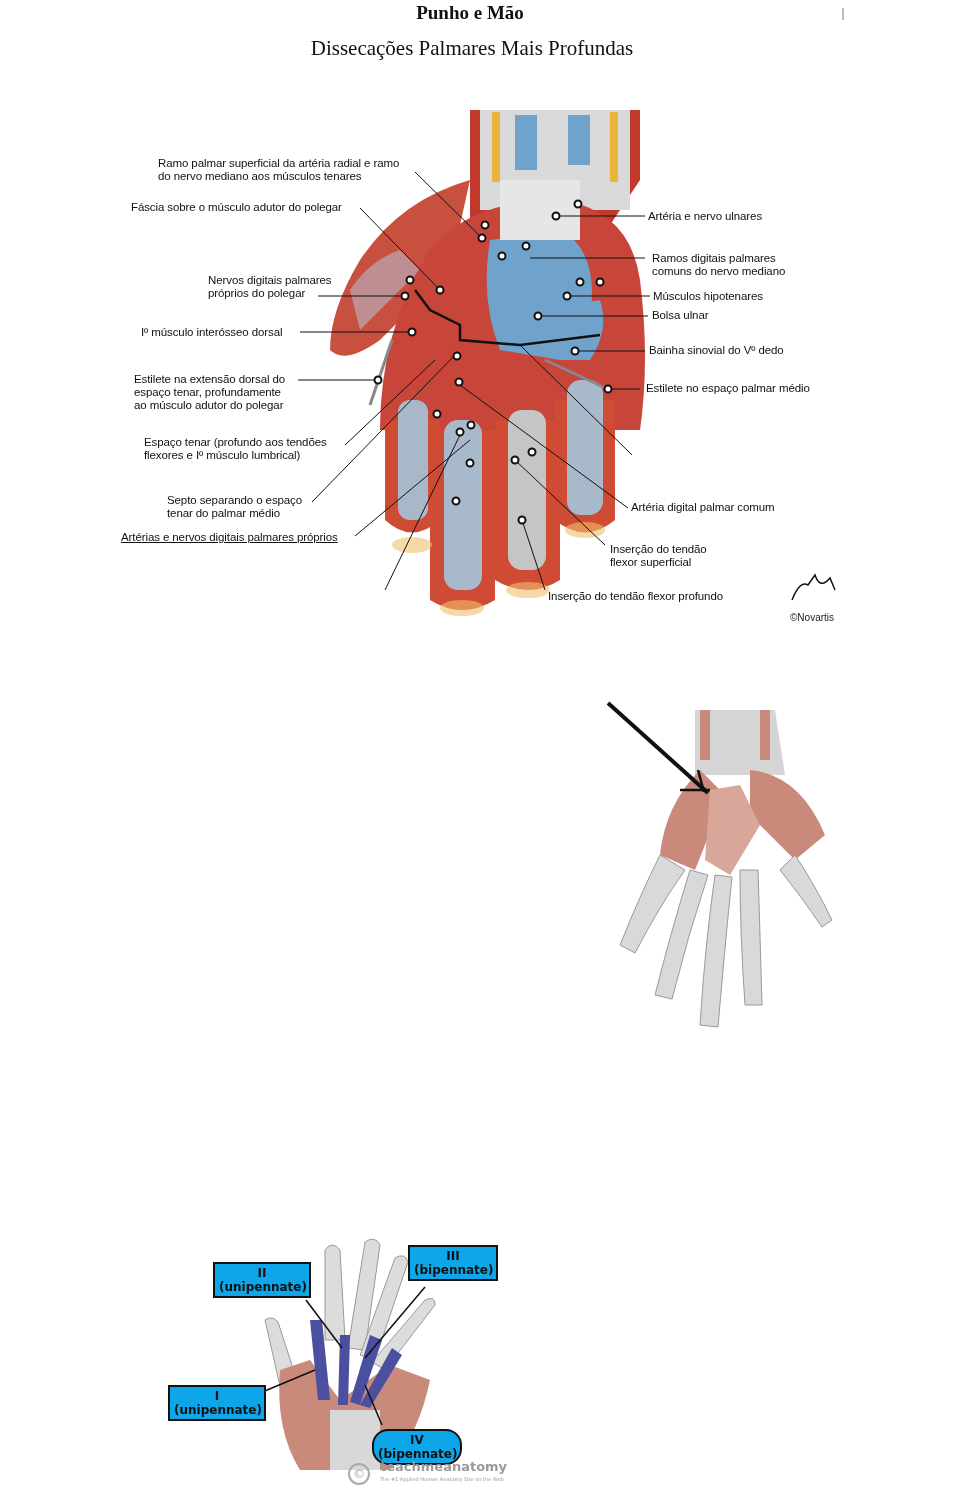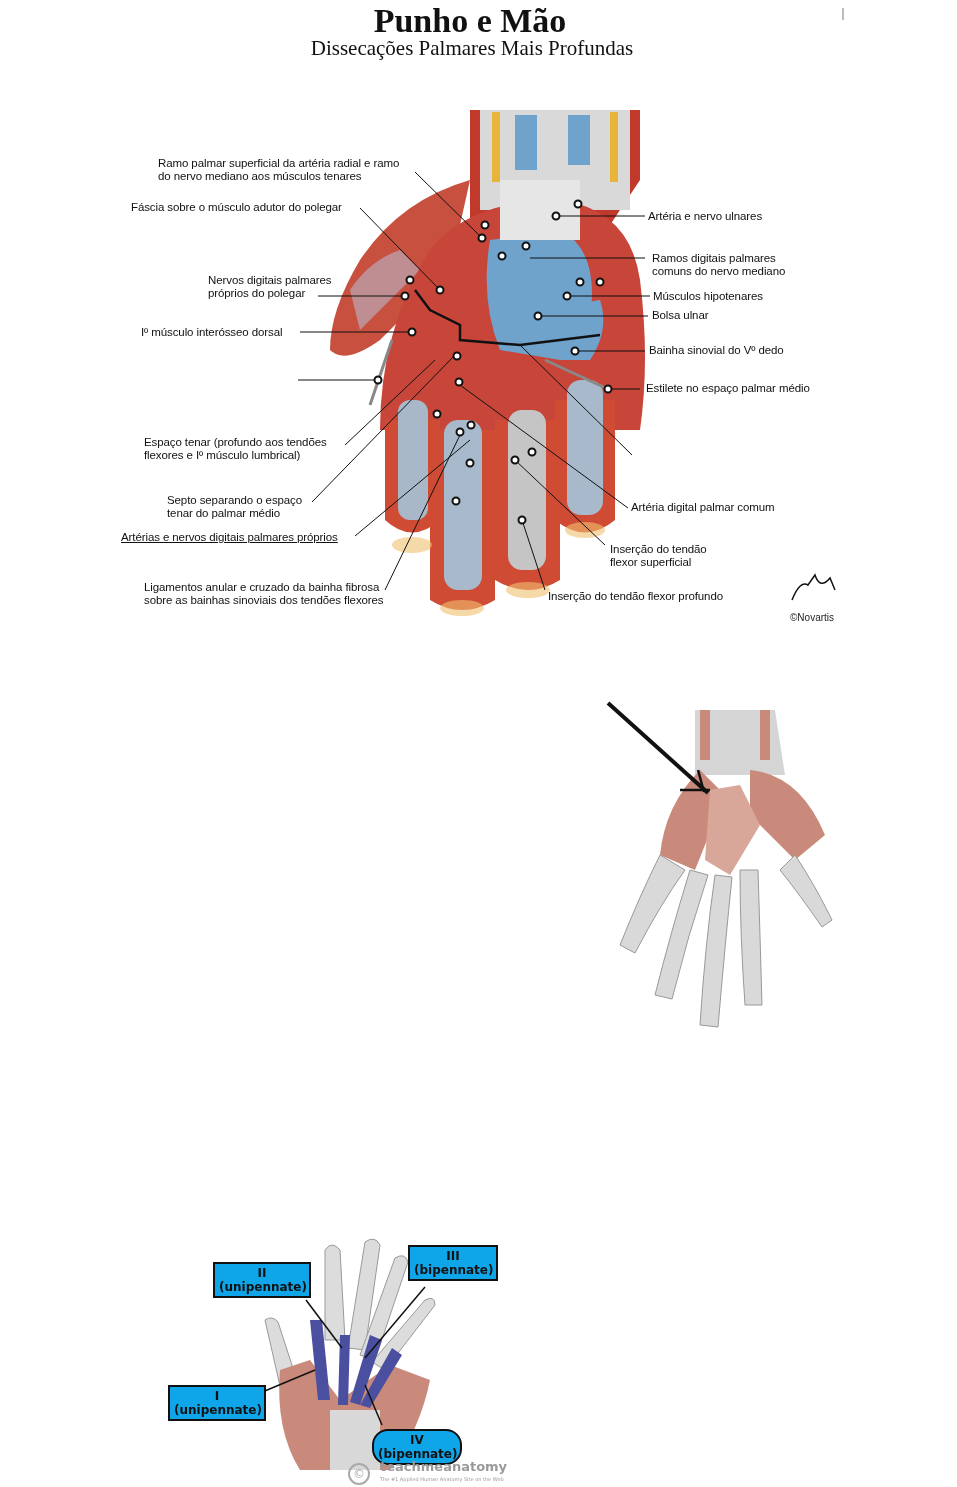--- a/index.html
+++ b/index.html
@@ -1,17 +1,17 @@
 <!DOCTYPE html>
 <html><head>
 <meta charset="utf-8">
 <style>
   html, body { margin:0; padding:0; background:#ffffff; }
   body { width:957px; height:1487px; position:relative; overflow:hidden; font-family:"Liberation Sans", sans-serif; color:#111; }
-  .title { position:absolute; left:0; width:940px; top:2px; text-align:center; font-family:"Liberation Serif", serif; font-weight:bold; font-size:34px; }
+  .title { position:absolute; left:0; width:940px; top:2px; text-align:center; font-family:"Liberation Serif", serif; font-weight:bold; font-size:19px; }
   .subtitle { position:absolute; left:0; width:944px; top:36px; text-align:center; font-family:"Liberation Serif", serif; font-size:21px; }
   .corner-mark { position:absolute; left:842px; top:8px; width:2px; height:12px; background:#bbb; }
   .fig { position:absolute; }
   .lbl { position:absolute; font-size:11.5px; line-height:13px; color:#111; white-space:nowrap; letter-spacing:-0.1px; }
   .novartis { position:absolute; font-size:10px; color:#222; }
   .boxlbl { position:absolute; border:2px solid #111; background:#0ea5e9; font-family:"DejaVu Sans", sans-serif; font-weight:bold; font-size:12px; line-height:14px; text-align:center; padding:2px 4px; color:#111; }
   .watermark { position:absolute; font-family:"DejaVu Sans", sans-serif; color:#9a9a9a; }
 </style>
 </head>
 <body>
@@ -112,27 +112,28 @@
 
     <path d="M792 600 Q800 580 808 585 L815 575 Q820 590 830 578 L835 590" stroke="#111" stroke-width="1.5" fill="none"></path>
   </svg>
 
   <div class="lbl" style="left:158px;top:157px;white-space:pre;">Ramo palmar superficial da artéria radial e ramo
 do nervo mediano aos músculos tenares</div>
   <div class="lbl" style="left:131px;top:201px;white-space:pre;">Fáscia sobre o músculo adutor do polegar</div>
   <div class="lbl" style="left:208px;top:274px;white-space:pre;">Nervos digitais palmares
 próprios do polegar</div>
   <div class="lbl" style="left:141px;top:326px;white-space:pre;">Iº músculo interósseo dorsal</div>
+  <div class="lbl" style="left:134px;top:373px;white-space:pre;">Estilete na extensão dorsal do
+espaço tenar, profundamente
+ao músculo adutor do polegar</div>
   <div class="lbl" style="left:144px;top:436px;white-space:pre;">Espaço tenar (profundo aos tendões
 flexores e Iº músculo lumbrical)</div>
   <div class="lbl" style="left:167px;top:494px;white-space:pre;">Septo separando o espaço
 tenar do palmar médio</div>
   <div class="lbl" style="left:121px;top:531px;white-space:pre;text-decoration:underline;">Artérias e nervos digitais palmares próprios</div>
-  <div class="lbl" style="left:144px;top:581px;white-space:pre;">Ligamentos anular e cruzado da bainha fibrosa
-sobre as bainhas sinoviais dos tendões flexores</div>
 
   <div class="lbl" style="left:648px;top:210px;white-space:pre;">Artéria e nervo ulnares</div>
   <div class="lbl" style="left:652px;top:252px;white-space:pre;">Ramos digitais palmares
 comuns do nervo mediano</div>
   <div class="lbl" style="left:653px;top:290px;white-space:pre;">Músculos hipotenares</div>
   <div class="lbl" style="left:652px;top:309px;white-space:pre;">Bolsa ulnar</div>
   <div class="lbl" style="left:649px;top:344px;white-space:pre;">Bainha sinovial do Vº dedo</div>
   <div class="lbl" style="left:646px;top:382px;white-space:pre;">Estilete no espaço palmar médio</div>
   <div class="lbl" style="left:631px;top:501px;white-space:pre;">Artéria digital palmar comum</div>
   <div class="lbl" style="left:610px;top:543px;white-space:pre;">Inserção do tendão

